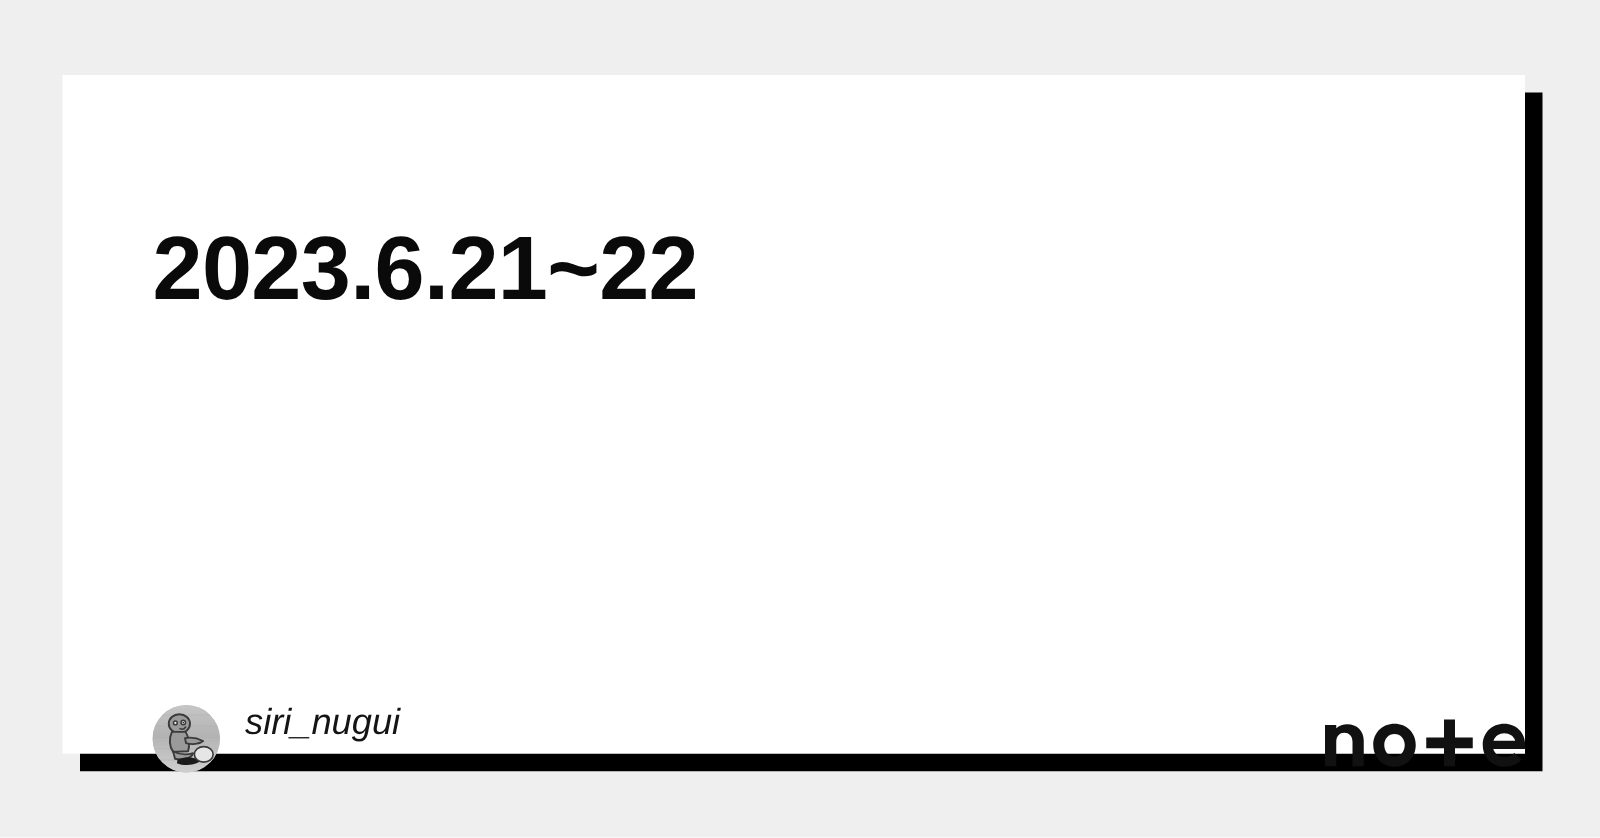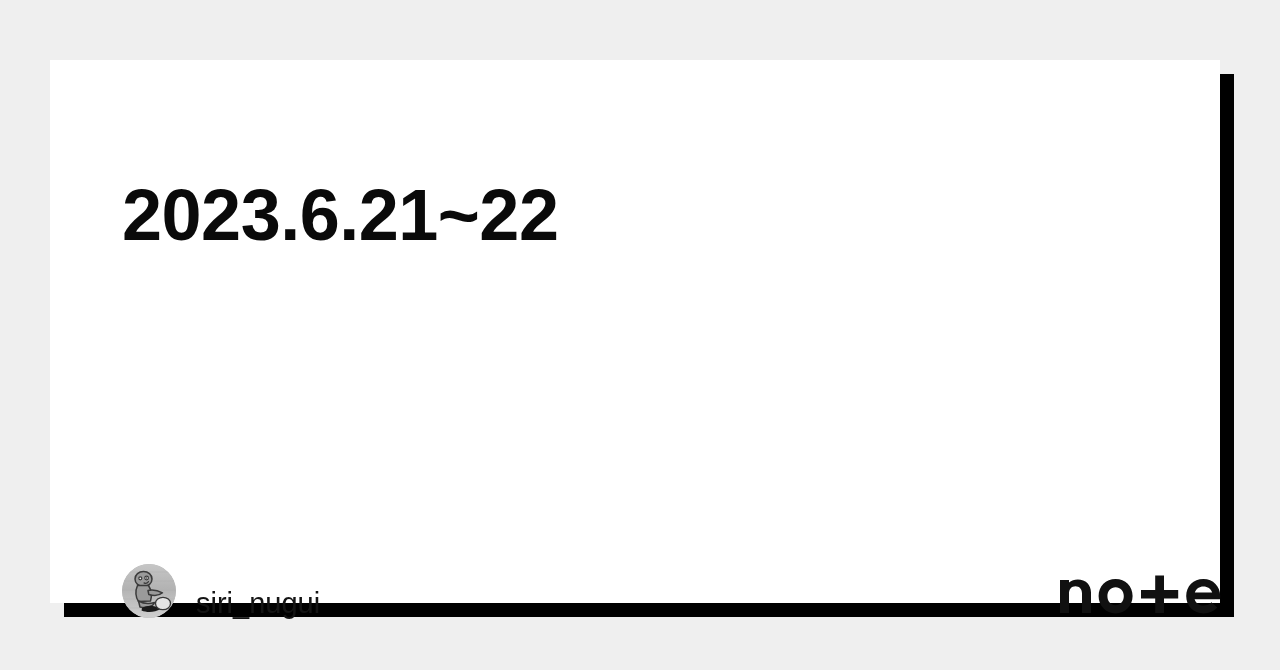--- a/index.html
+++ b/index.html
@@ -60,21 +60,22 @@
     right: 0;
     top: 444px;
     height: 99px;
   }
 
   .author {
     position: absolute;
     left: 72px;
     top: 60px;
     display: flex;
-    align-items: flex-end;
+    align-items: flex-start;
+    font-style: italic;
   }
   .avatar {
     width: 54px;
     height: 54px;
     border-radius: 50%;
     overflow: hidden;
     flex: 0 0 auto;
     background: #b9b9b9;
     position: relative;
   }

